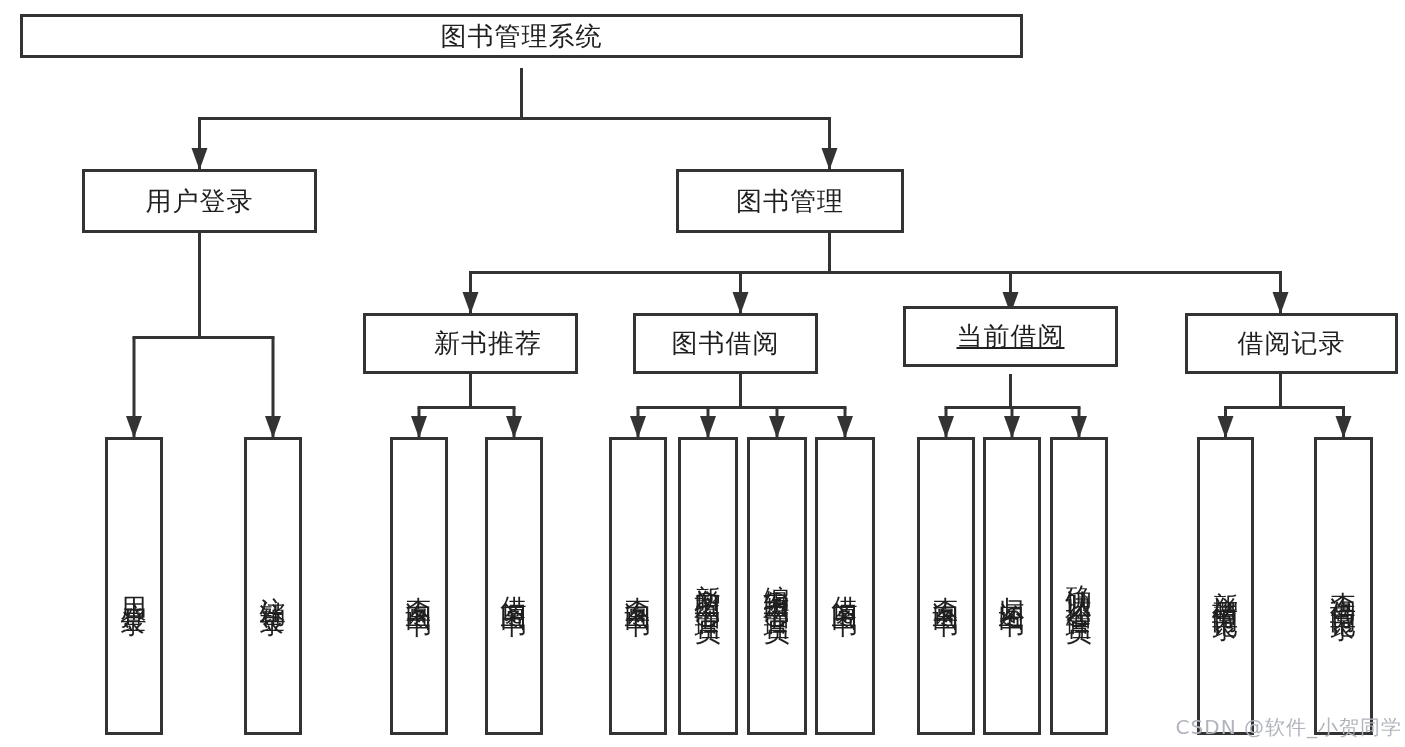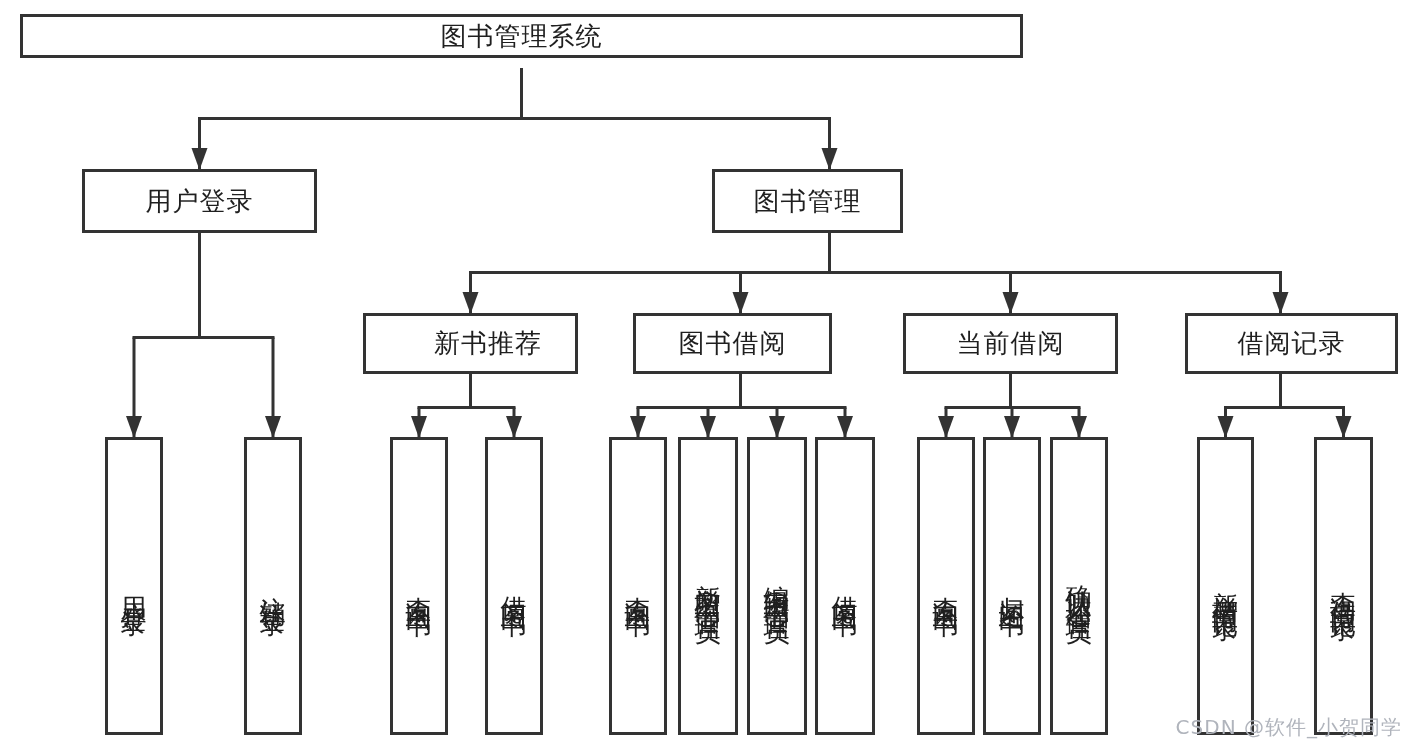--- a/index.html
+++ b/index.html
@@ -99,25 +99,25 @@
 
       <path d="M1224,407.5 H1345"></path>
       <path d="M1225.5,407.5 V437" marker-end="url(#ah)"></path>
       <path d="M1343.5,407.5 V437" marker-end="url(#ah)"></path>
     </g>
   </svg>
 
   <div class="box" style="left:20px;top:14px;width:1003px;height:44px;">图书管理系统</div>
 
   <div class="box" style="left:82px;top:169px;width:235px;height:64px;">用户登录</div>
-  <div class="box" style="left:712px;top:169px;width:191px;height:64px;">图书管理</div>
+  <div class="box" style="left:676px;top:169px;width:228px;height:64px;">图书管理</div>
 
   <div class="box" style="left:363px;top:313px;width:215px;height:61px;padding-left:35px;">新书推荐</div>
-  <div class="box" style="left:633px;top:313px;width:199px;height:61px;">图书借阅</div>
-  <div class="box" style="left:903px;top:313px;width:215px;height:61px;">当前借阅</div>
+  <div class="box" style="left:633px;top:313px;width:185px;height:61px;">图书借阅</div>
+  <div class="box" style="left:903px;top:306px;width:215px;height:61px;text-decoration:underline;">当前借阅</div>
   <div class="box" style="left:1185px;top:313px;width:213px;height:61px;">借阅记录</div>
 
   <div class="box vbox" style="left:105px;top:437px;width:58px;height:298px;">用户登录</div>
   <div class="box vbox" style="left:244px;top:437px;width:58px;height:298px;">注销登录</div>
 
   <div class="box vbox" style="left:390px;top:437px;width:58px;height:298px;">查询图书</div>
   <div class="box vbox" style="left:485px;top:437px;width:58px;height:298px;">借阅图书</div>
 
   <div class="box vbox" style="left:609px;top:437px;width:58px;height:298px;">查询图书</div>
   <div class="box vbox" style="left:678px;top:437px;width:60px;height:298px;">新增图书（管理员）</div>

